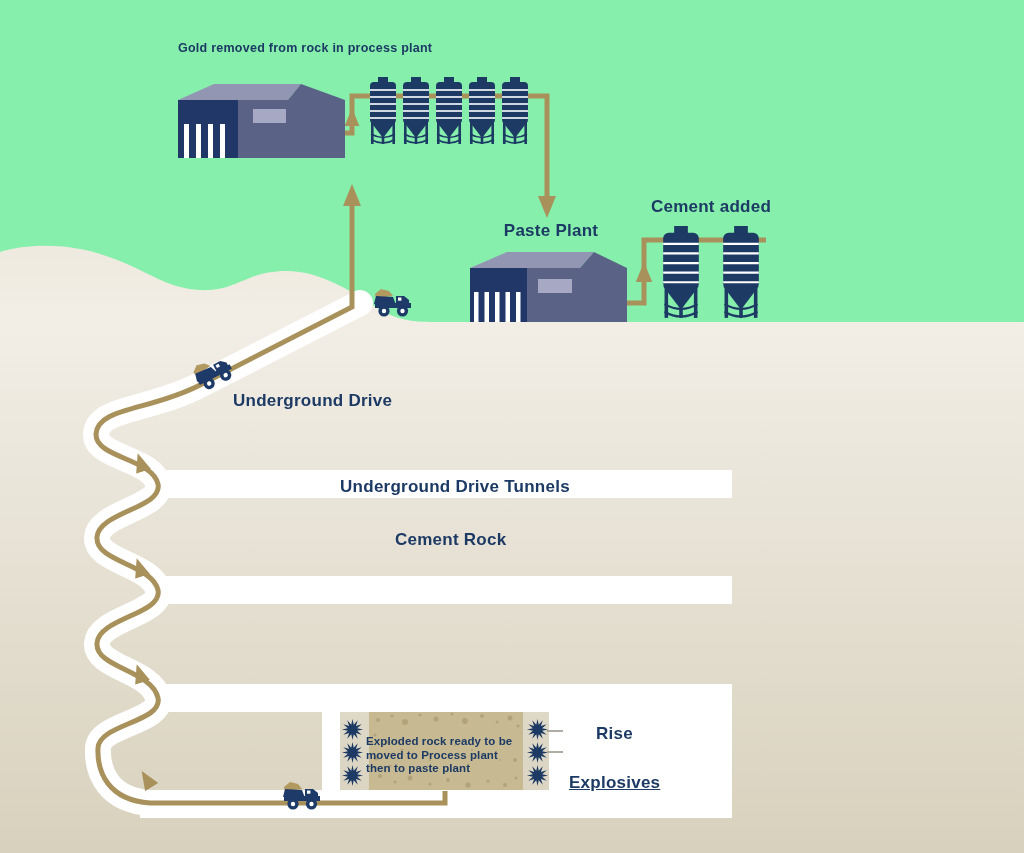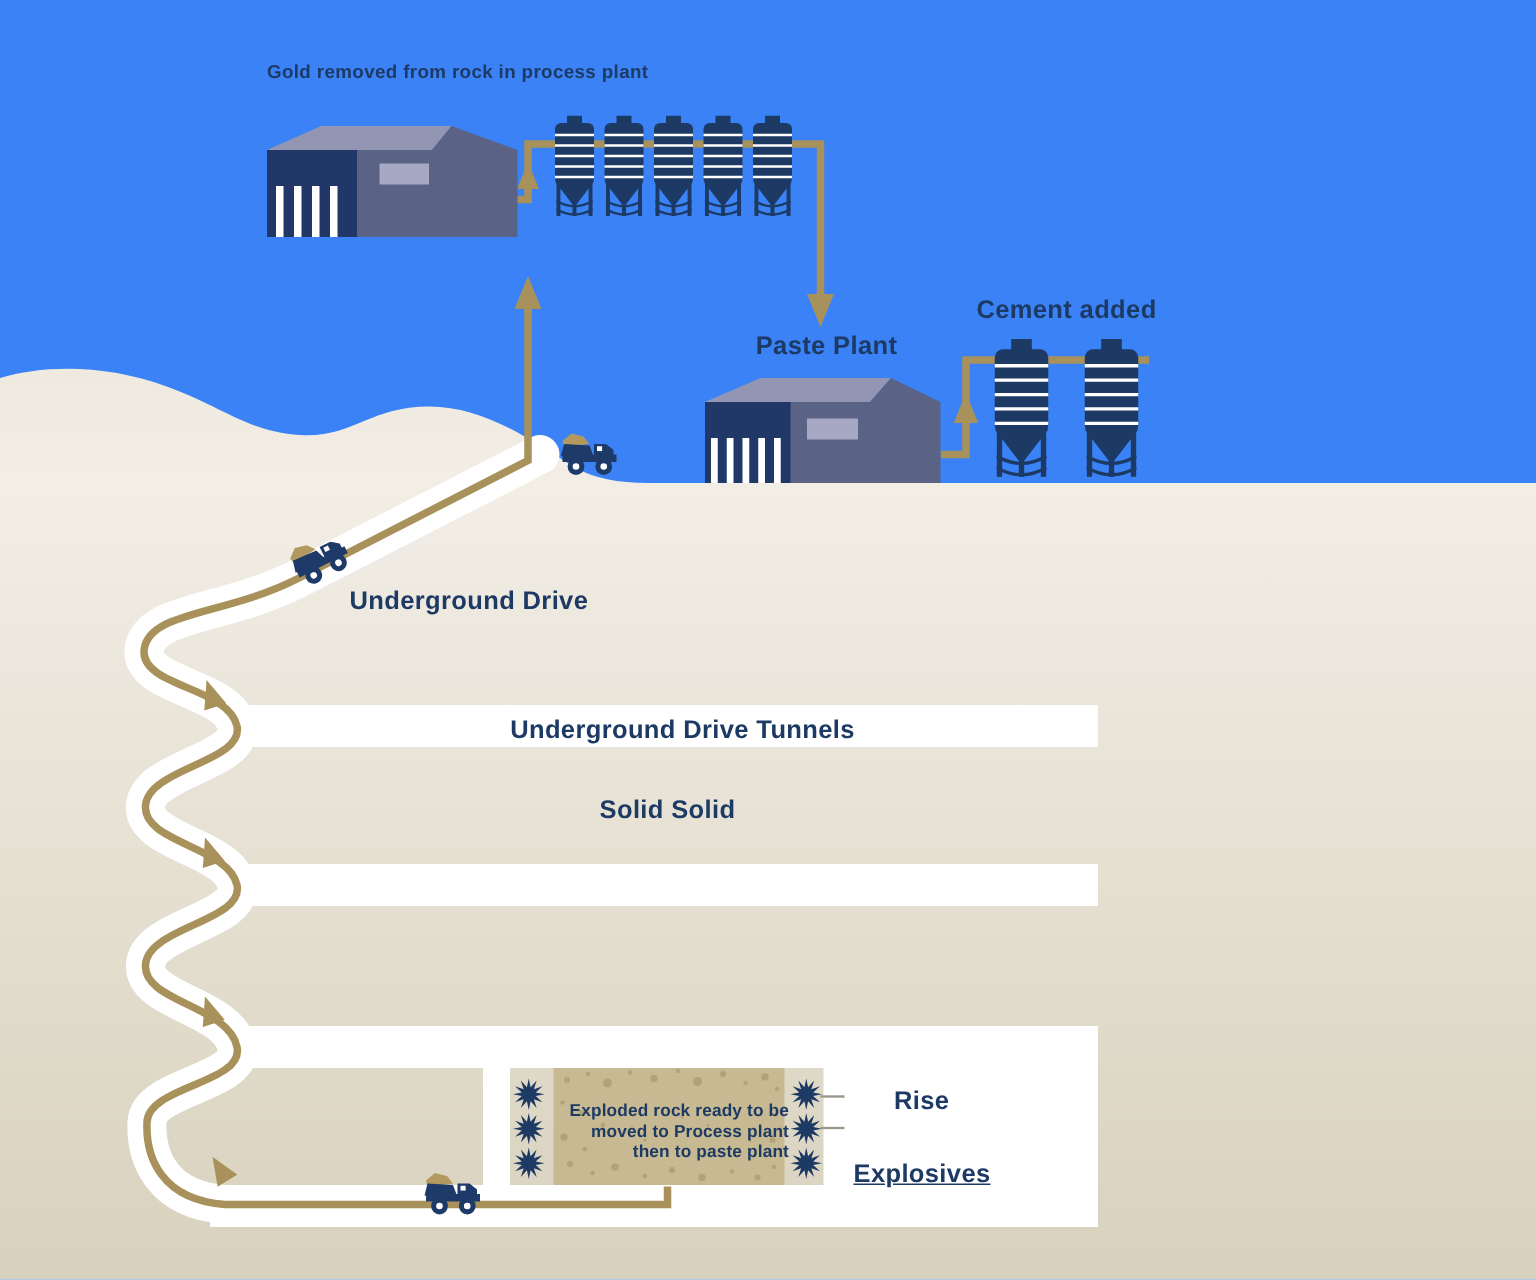--- a/index.html
+++ b/index.html
@@ -1,23 +1,23 @@
 <!DOCTYPE html>
 <html><head>
 <meta charset="utf-8">
 <style>
   html,body{margin:0;padding:0;background:#fff;}
-  #stage{position:relative;width:1024px;height:853px;overflow:hidden;background:#3b82f6;
+  #stage{position:relative;width:1024px;height:853px;overflow:hidden;background:#86efac;
          font-family:"Liberation Sans", sans-serif;}
   #scene{position:absolute;left:0;top:0;}
   .lbl{position:absolute;font-weight:bold;font-size:17px;letter-spacing:.25px;
        color:#1c3a64;white-space:nowrap;z-index:5;}
   .lbl.center{text-align:center;}
   #rock-caption{position:absolute;left:366px;top:735px;width:160px;z-index:5;
-       font-weight:bold;font-size:11.5px;line-height:13.5px;color:#1c3a64;text-align:right;
+       font-weight:bold;font-size:11.5px;line-height:13.5px;color:#1c3a64;text-align:left;
        letter-spacing:.1px;}
 </style>
 </head>
 <body>
 
 <div id="stage">
 
 <svg id="scene" width="1024" height="853" viewBox="0 0 1024 853">
   <defs>
     <linearGradient id="groundGrad" x1="0" y1="250" x2="0" y2="853" gradientUnits="userSpaceOnUse">
@@ -207,21 +207,21 @@
 <div class="lbl" style="left:178px;top:41px;font-size:12.5px;">Gold removed from rock in process plant</div>
 
 <div class="lbl center" style="left:650px;top:197px;width:122px;">Cement added</div>
 
 <div class="lbl center" style="left:496px;top:221px;width:110px;">Paste Plant</div>
 
 <div class="lbl" style="left:233px;top:391px;">Underground Drive</div>
 
 <div class="lbl center" style="left:305px;top:477px;width:300px;">Underground Drive Tunnels</div>
 
-<div class="lbl center" style="left:395px;top:530px;width:100px;">Solid Solid</div>
+<div class="lbl center" style="left:395px;top:530px;width:100px;">Cement Rock</div>
 
 <div id="rock-caption">
   <span style="display:block">Exploded rock ready to be</span>
   <span style="display:block">moved to Process plant</span>
   <span style="display:block">then to paste plant</span>
 </div>
 
 <div class="lbl" style="left:569px;top:724px;margin-left:27px;">Rise</div>
 
 <div class="lbl" style="left:569px;top:773px;text-decoration:underline;">Explosives</div>

